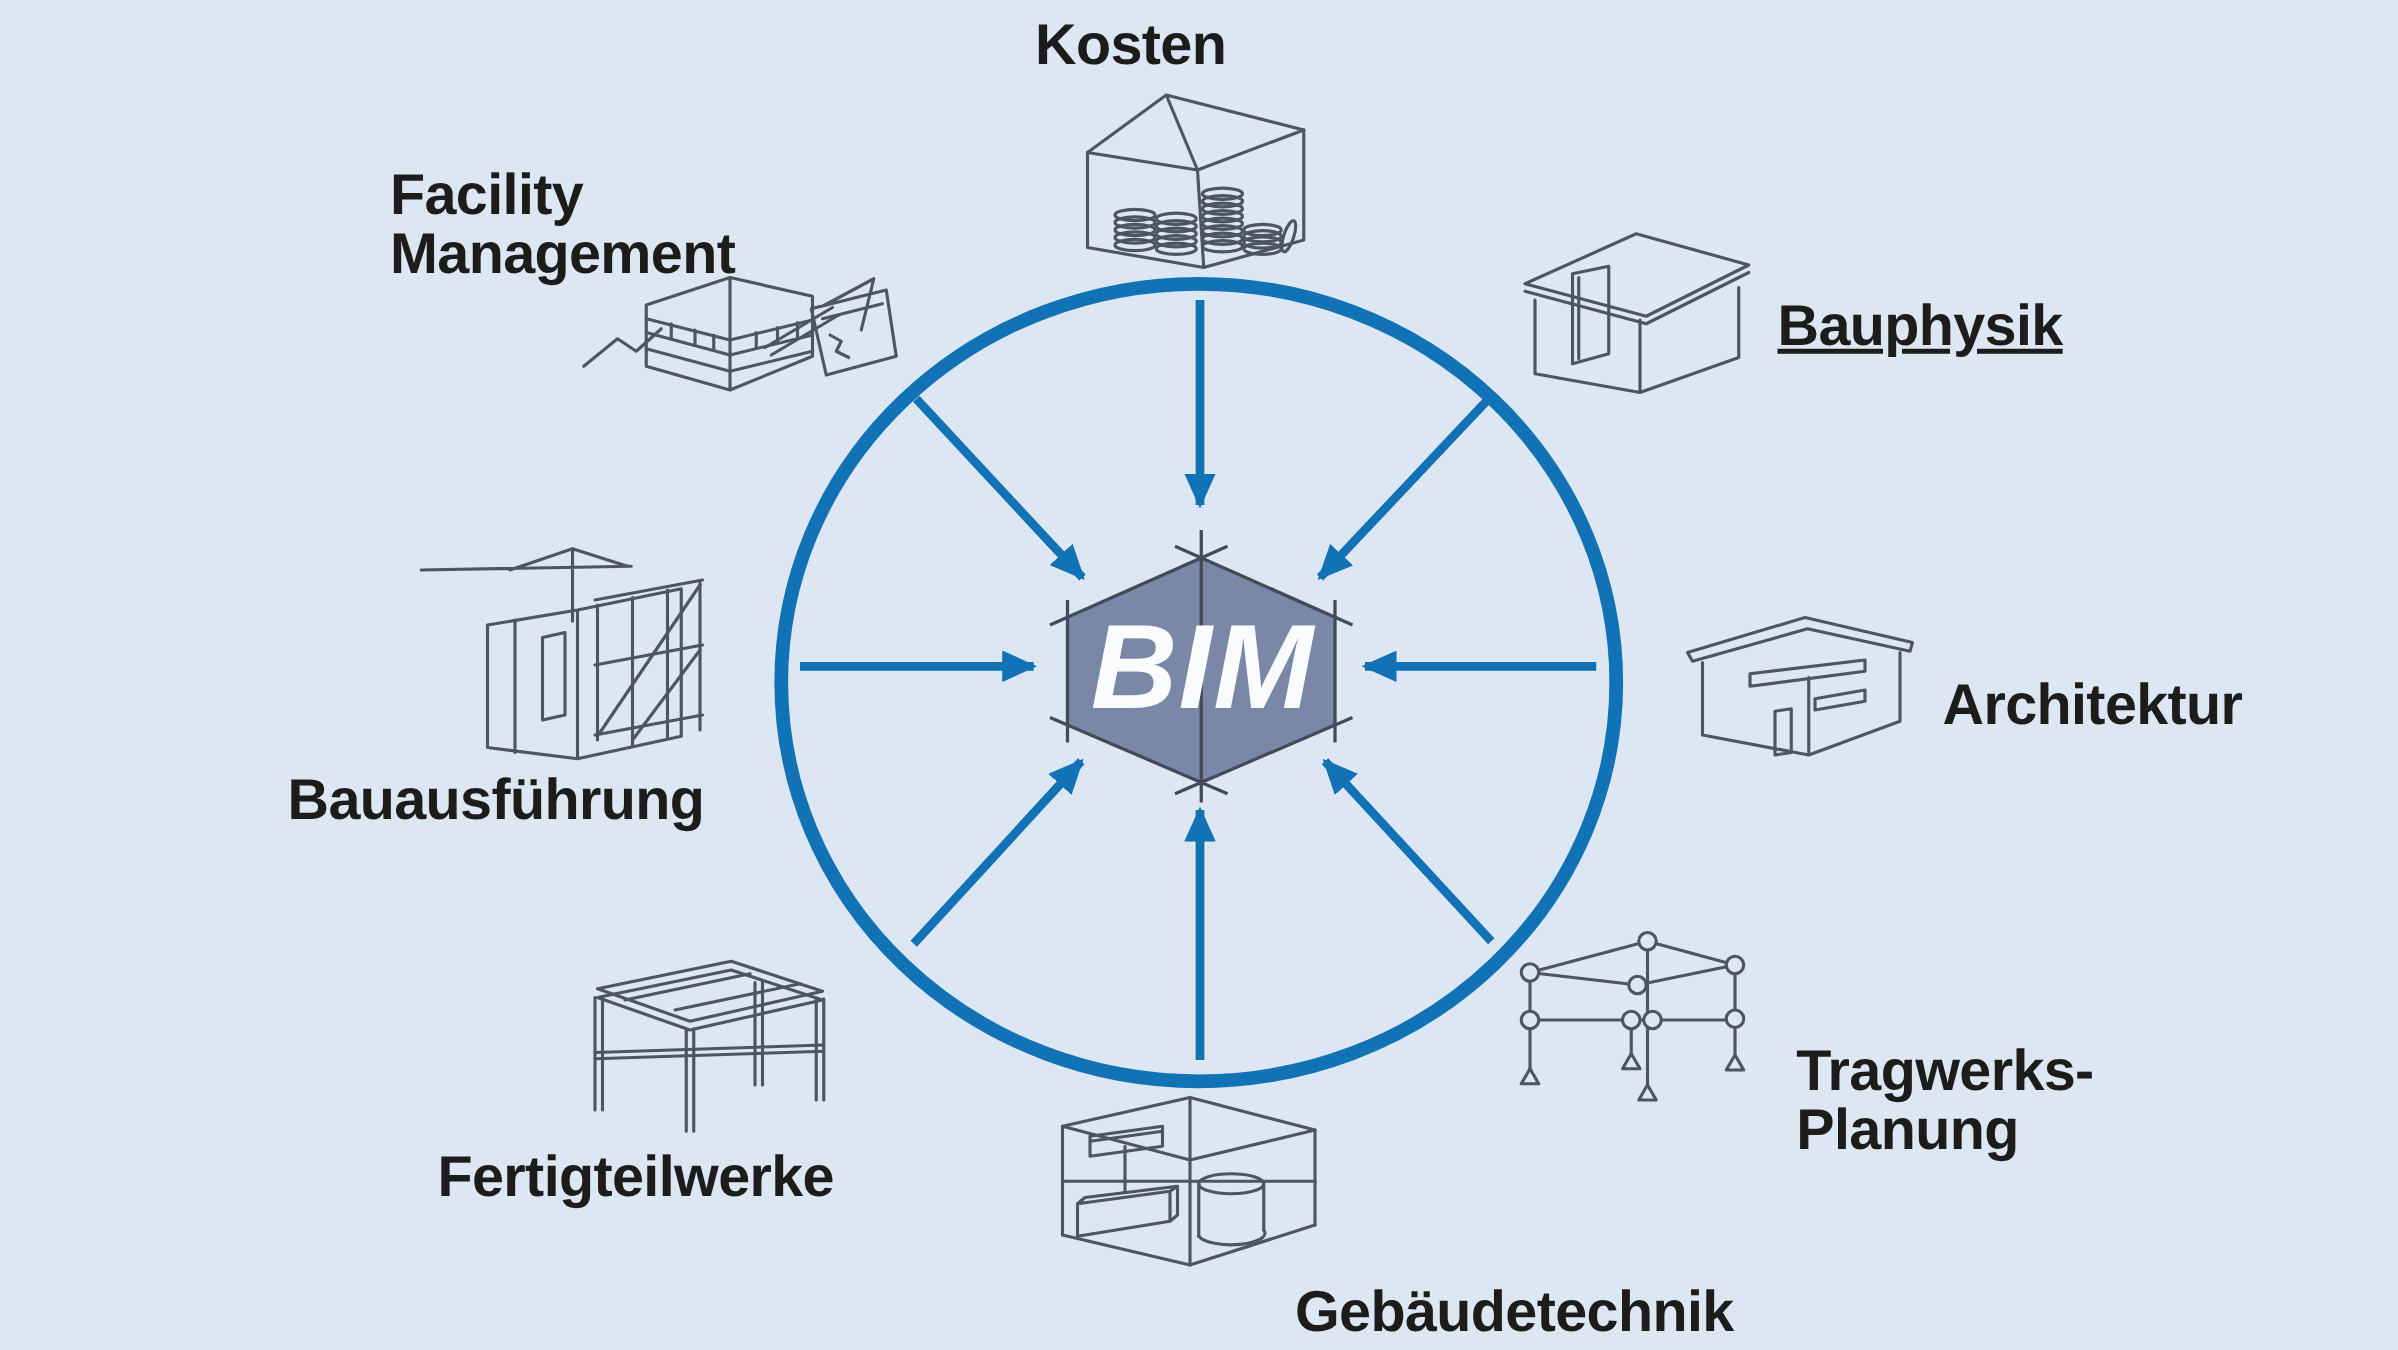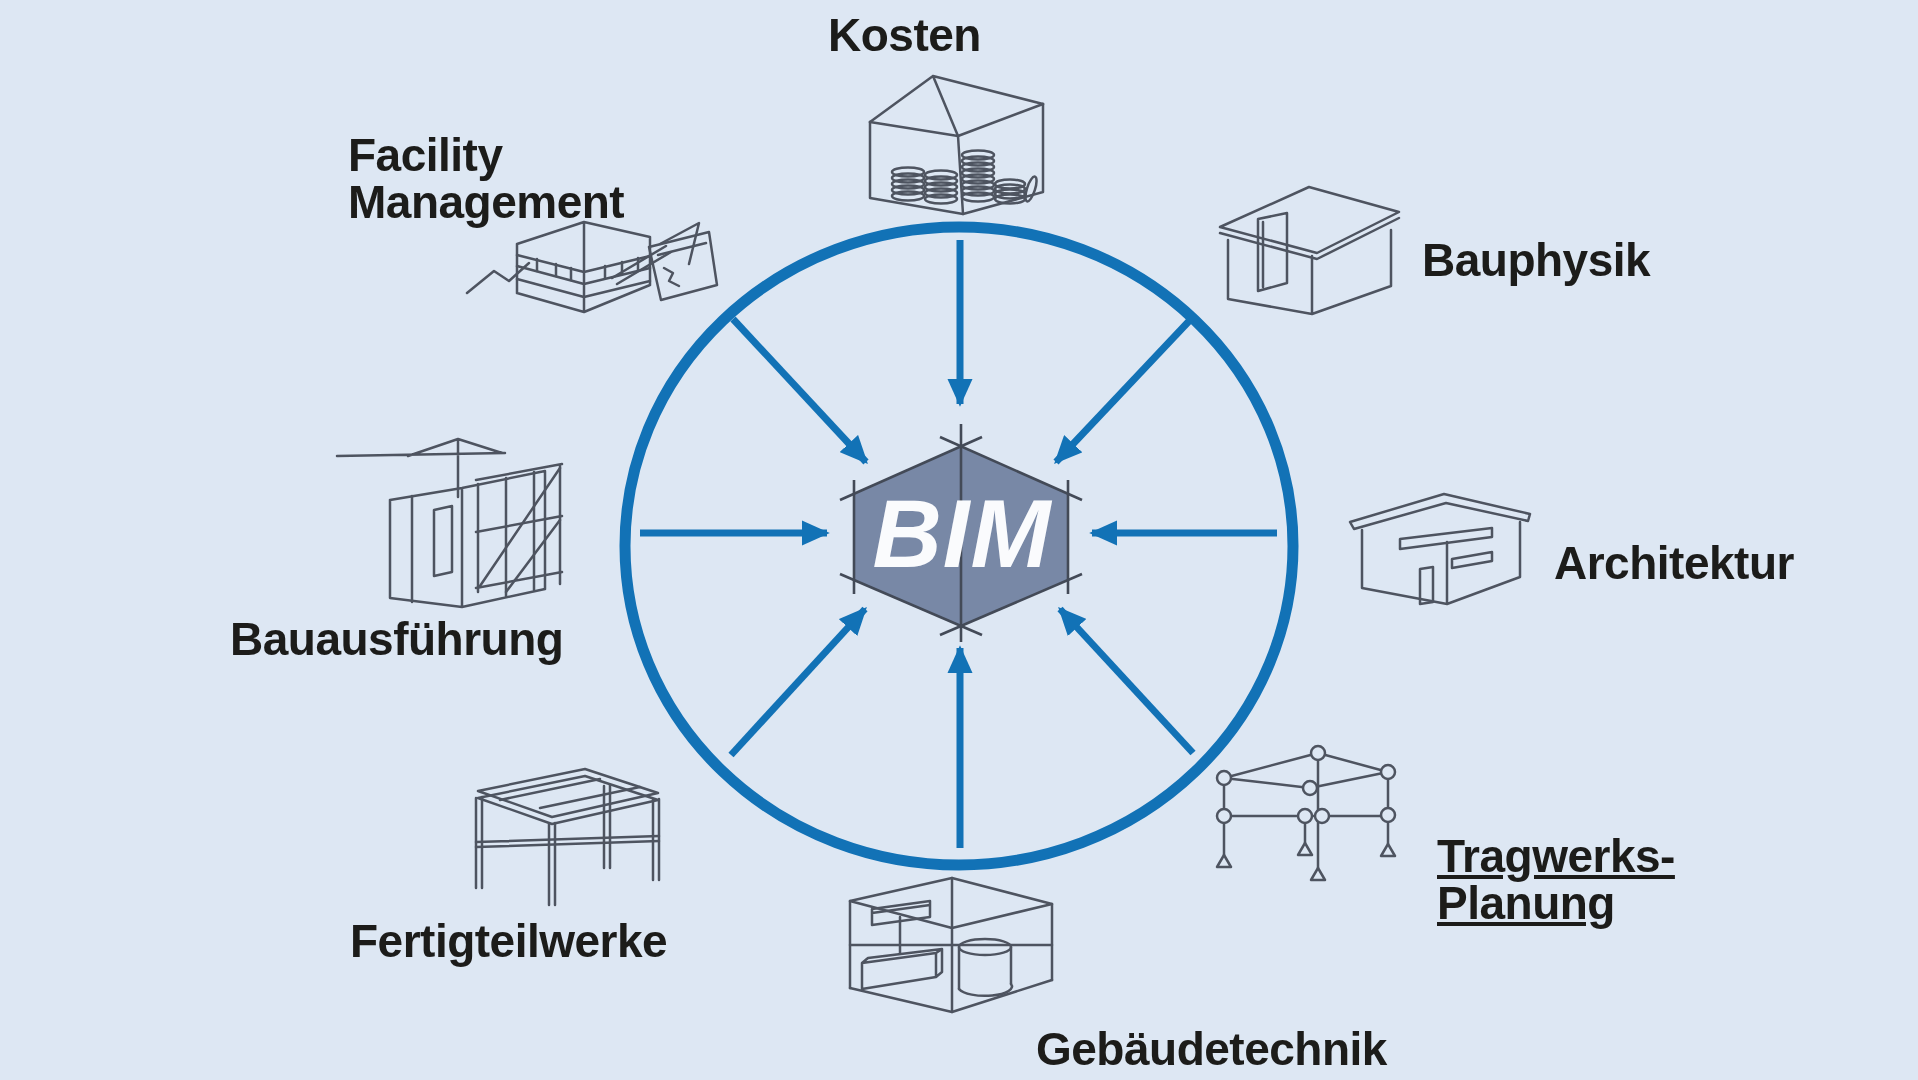--- a/index.html
+++ b/index.html
@@ -179,23 +179,23 @@
         <path d="M660,244 L699,223 L689,264"></path>
         <path d="M649,247 L709,232 L717,285 L661,300 Z M658,255 L706,243"></path>
         <path d="M664,268 l9,5 l-4,8 l10,5"></path>
       </g>
     </g>
   </svg>
 
   <div class="bim-label">BIM</div>
 
   <div class="node-label" style="left:828px;top:12px;">Kosten</div>
-  <div class="node-label" style="left:1422px;top:237px;">Bauphysik</div>
+  <div class="node-label" style="left:1422px;top:237px;text-decoration:underline;">Bauphysik</div>
   <div class="node-label" style="left:1554px;top:540px;">Architektur</div>
-  <div class="node-label" style="left:1437px;top:833px;text-decoration:underline;">Tragwerks-
+  <div class="node-label" style="left:1437px;top:833px;">Tragwerks-
 Planung</div>
   <div class="node-label" style="left:1036px;top:1026px;">Gebäudetechnik</div>
   <div class="node-label" style="left:350px;top:918px;">Fertigteilwerke</div>
   <div class="node-label" style="left:230px;top:616px;">Bauausführung</div>
-  <div class="node-label" style="left:312px;top:132px;margin-left:36px;">Facility
+  <div class="node-label" style="left:312px;top:132px;">Facility
 Management</div>
 
 </div>
 
 </body></html>

